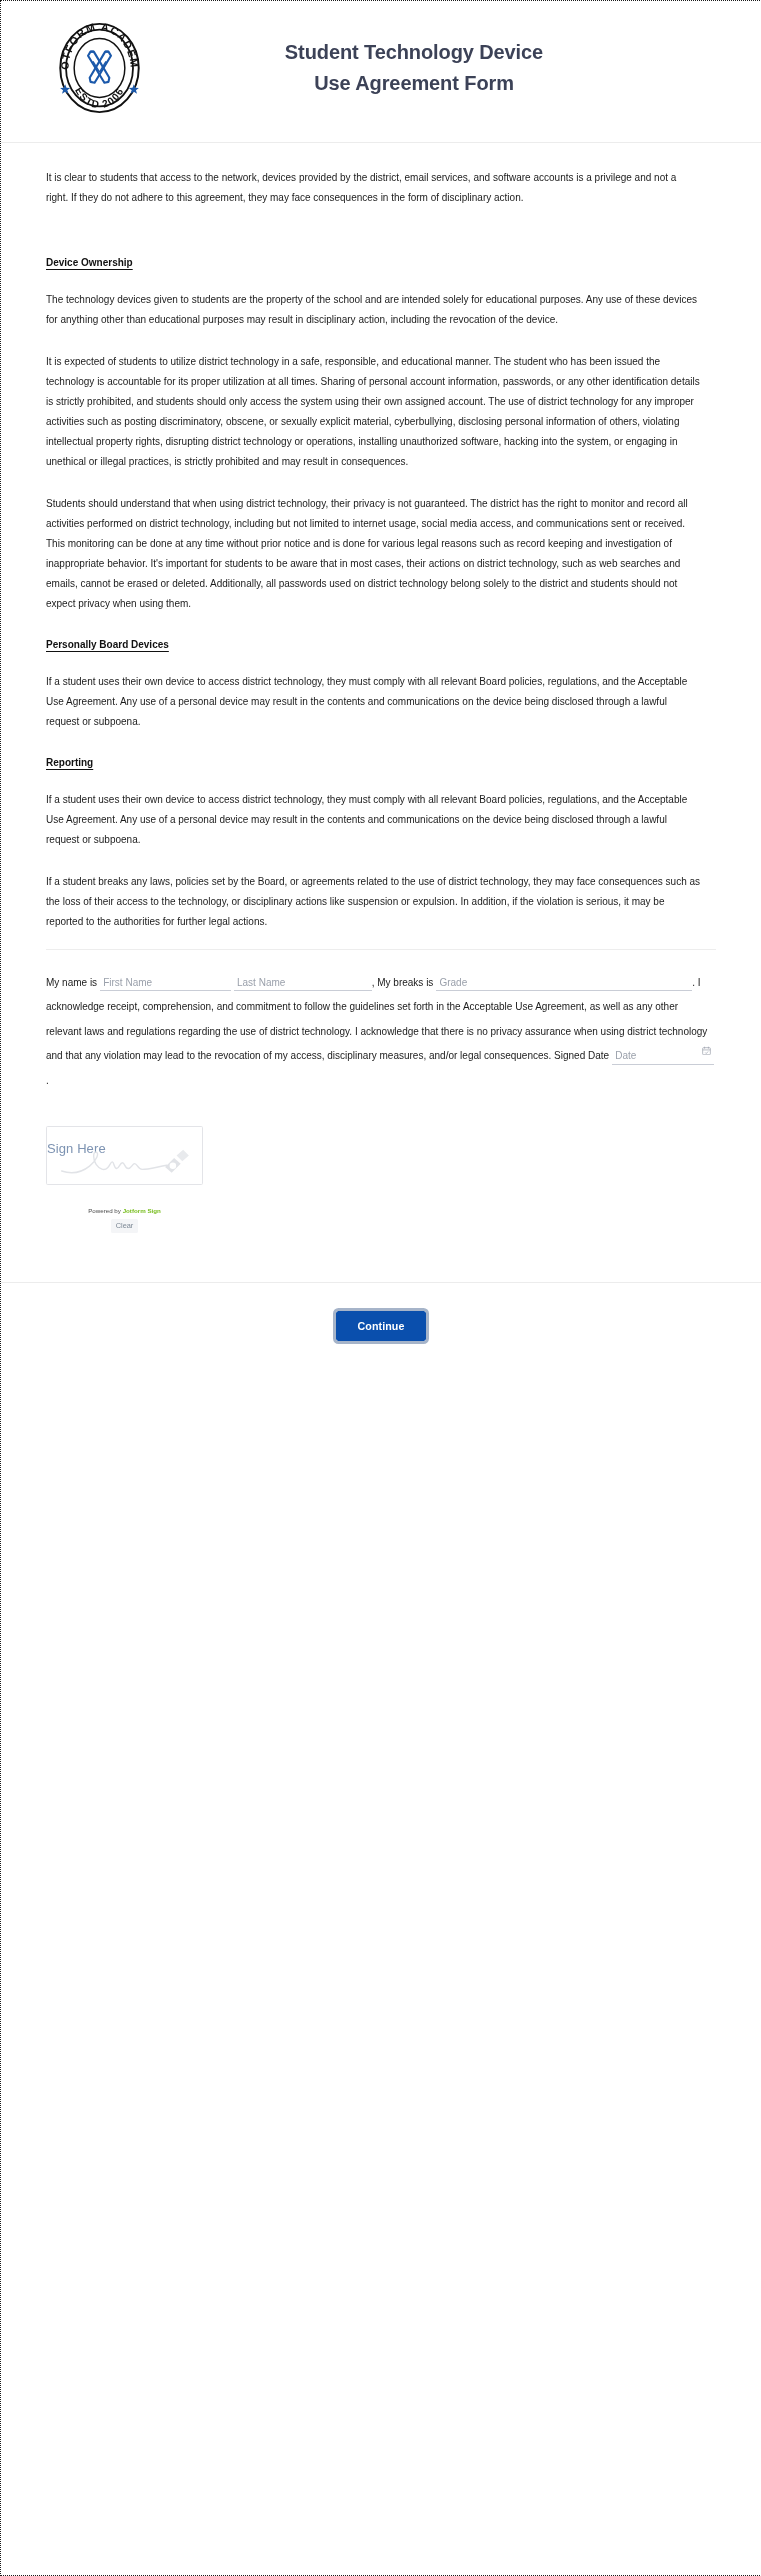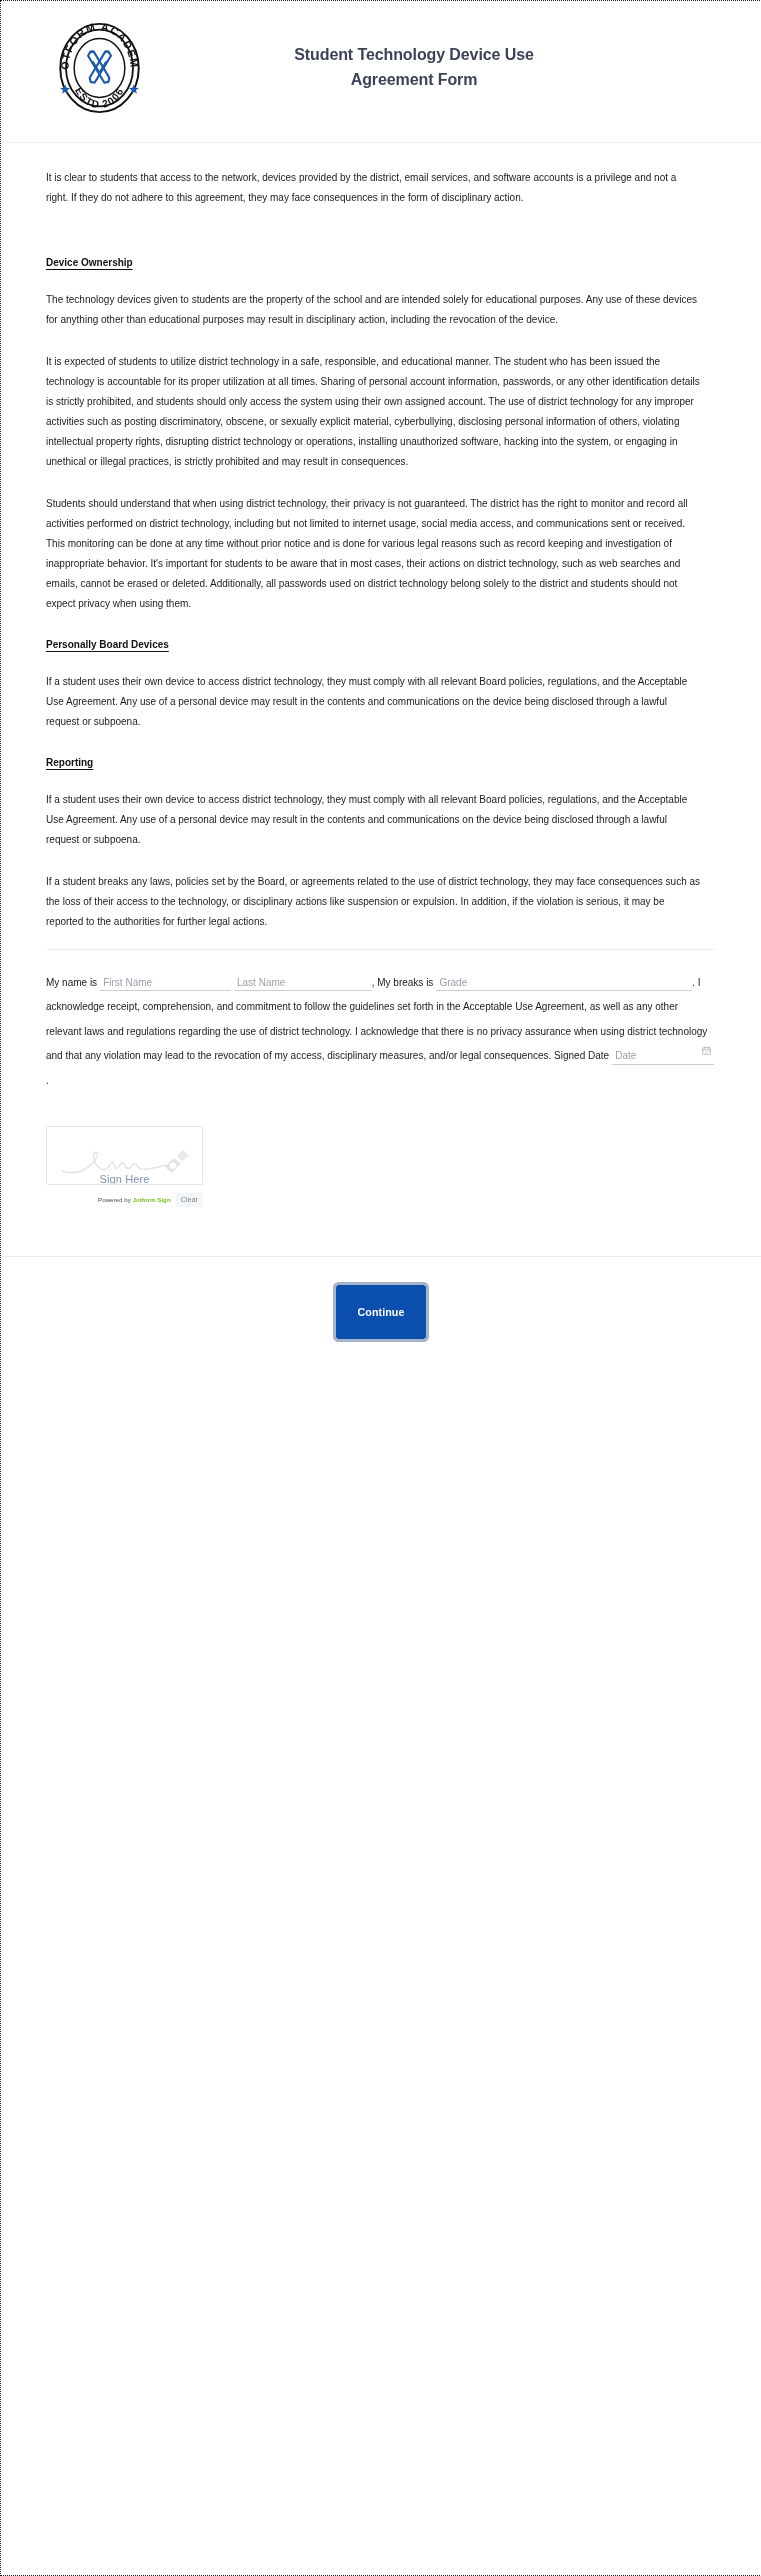--- a/index.html
+++ b/index.html
@@ -37,21 +37,21 @@
     padding-left: 16.4px;
   }
   .logo-svg { display: block; }
   .header-title-wrap {
     flex: 1 1 auto;
     display: flex;
     justify-content: center;
     padding-right: 49px;
   }
   .doc-title {
-    font-size: 16px;
+    font-size: 20px;
     font-weight: bold;
     color: #3c4257;
     line-height: 1.55;
     text-align: center;
     max-width: 270px;
     letter-spacing: -0.1px;
   }
 
   
   .doc-body {
@@ -135,38 +135,38 @@
     border: 0.8px solid #e3e4e8;
     border-radius: 1.6px;
     background: #ffffff;
     position: relative;
     overflow: hidden;
   }
   .sig-hint {
     position: absolute;
     left: 0; right: 0;
     top: 14px;
-    text-align: center;
-    font-size: 11px;
+    text-align: left;
+    font-size: 13px;
     color: #7d93b2;
     letter-spacing: 0.1px;
-    margin-top: 32px;
   }
   .sig-doodle {
     position: absolute;
     left: 13px;
     top: 21px;
   }
   .sig-footer {
     width: 157px;
     display: flex;
     align-items: center;
     justify-content: flex-end;
     gap: 4.9px;
-    margin-top: 8px;
+    margin-top: 22px;
+    flex-direction: column;
   }
   .powered {
     font-size: 6.2px;
     color: #4a4a4a;
     white-space: nowrap;
   }
   .powered .brand { color: #76bc1c; font-weight: bold; }
   .clear-btn {
     font-size: 7.4px;
     color: #7b8794;
@@ -193,21 +193,21 @@
   .continue-btn {
     background: #0a4fad;
     color: #ffffff;
     font-family: "Liberation Sans", sans-serif;
     font-size: 10.7px;
     font-weight: bold;
     border: 0;
     outline: 3.3px solid #a6b4c9;
     outline-offset: 0;
     border-radius: 2.5px;
-    padding: 21px 0;
+    padding: 9px 0;
     width: 90px;
     text-align: center;
     cursor: pointer;
     letter-spacing: 0.1px;
   }
 </style>
 </head>
 <body>
 
 <div class="page-frame">

